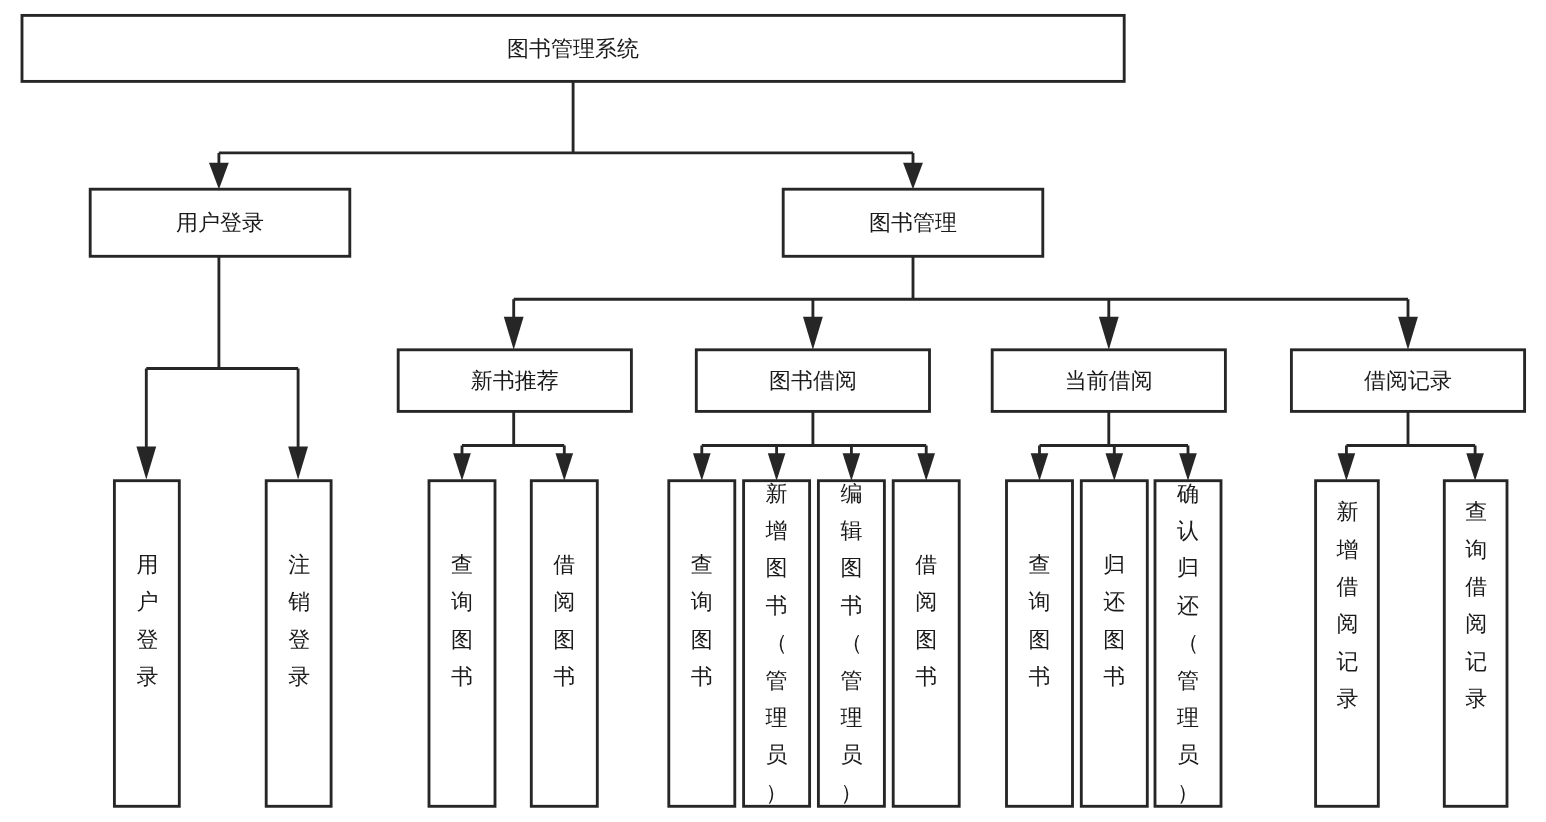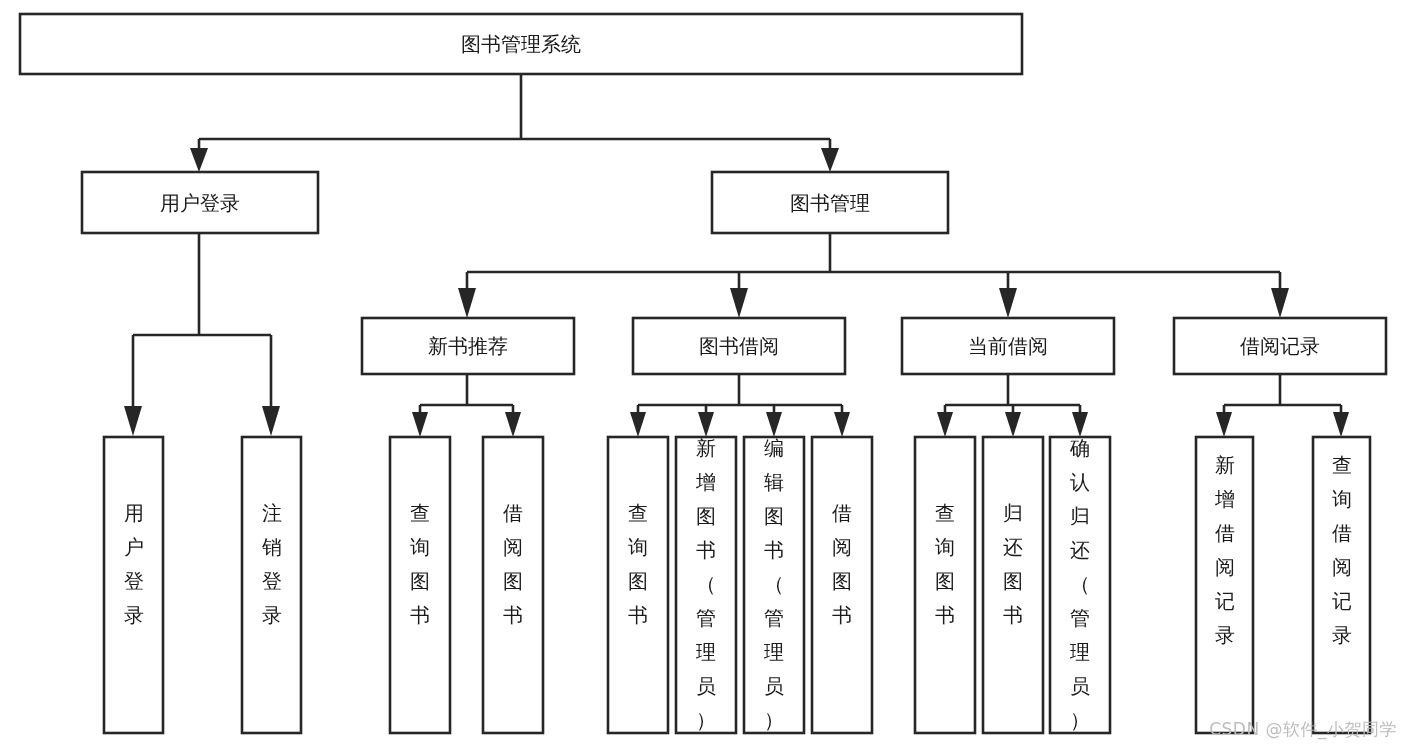--- a/index.html
+++ b/index.html
@@ -222,14 +222,13 @@
       <rect class="node-box" x="1196" y="437" width="57" height="296"></rect>
       <text class="node-label-vertical" x="1225" y="472"><tspan x="1225" y="472">新</tspan><tspan x="1225" y="506">增</tspan><tspan x="1225" y="540">借</tspan><tspan x="1225" y="574">阅</tspan><tspan x="1225" y="608">记</tspan><tspan x="1225" y="642">录</tspan></text>
     </g>
     <g>
       <rect class="node-box" x="1313" y="437" width="57" height="296"></rect>
       <text class="node-label-vertical" x="1342" y="472"><tspan x="1342" y="472">查</tspan><tspan x="1342" y="506">询</tspan><tspan x="1342" y="540">借</tspan><tspan x="1342" y="574">阅</tspan><tspan x="1342" y="608">记</tspan><tspan x="1342" y="642">录</tspan></text>
     </g>
 
   </svg>
 
-  <div class="watermark">CSDN @软件_小贺同学</div>
 </div>
 
 </body></html>

